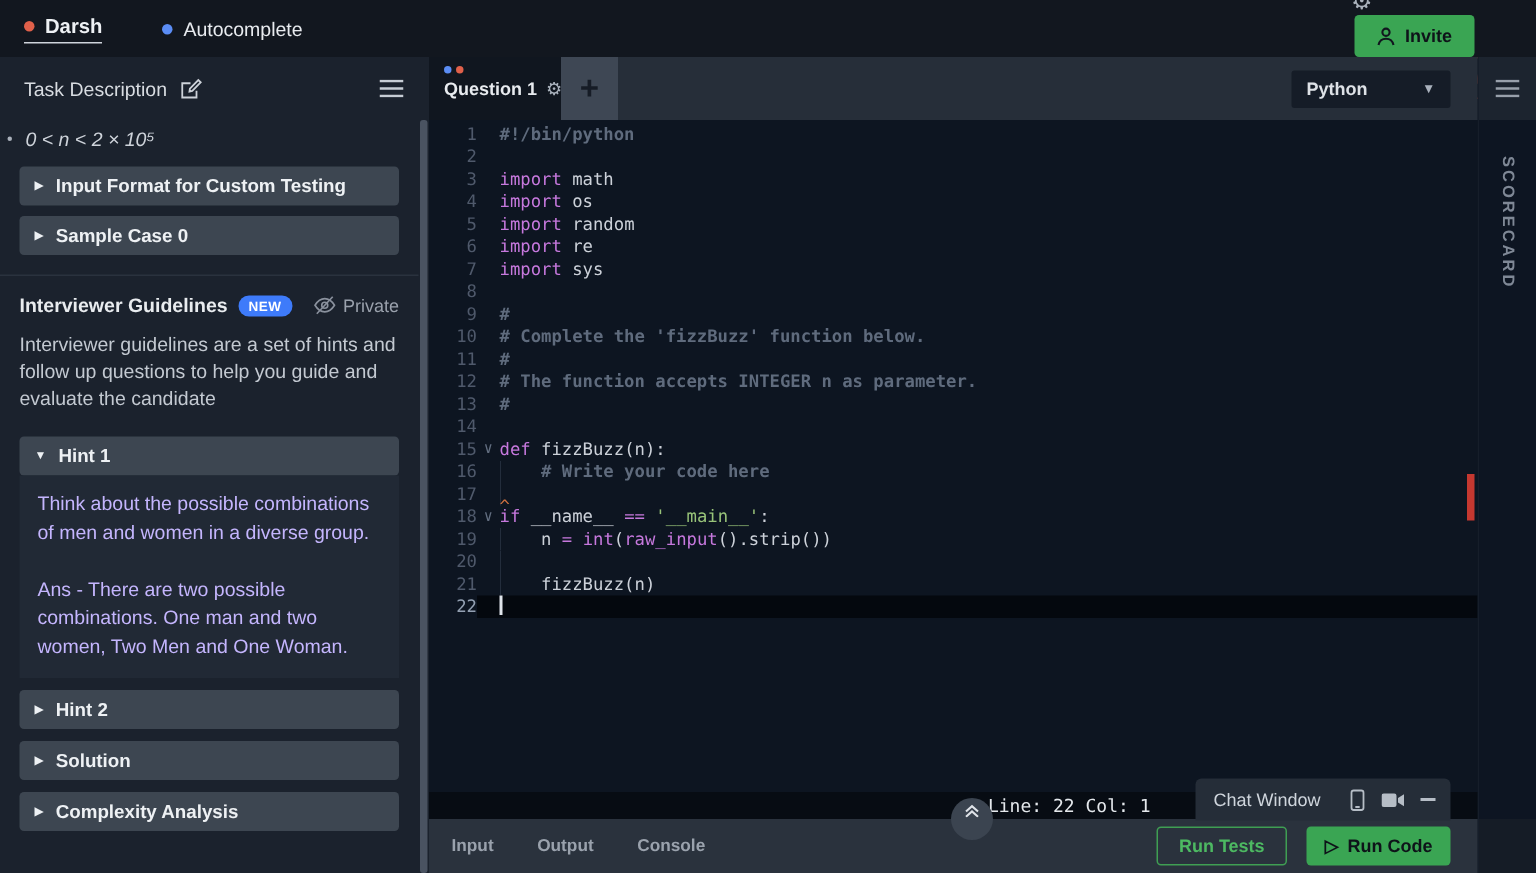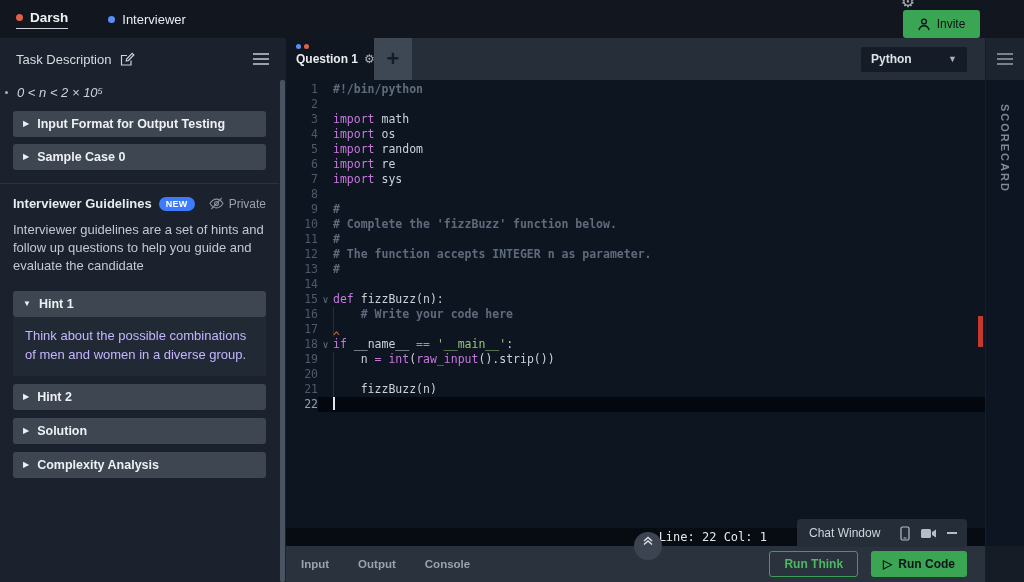--- a/index.html
+++ b/index.html
@@ -16,21 +16,21 @@
   .logo{display:flex;align-items:center;gap:7px;border-bottom:1px solid #cfd4db;padding-bottom:3px;cursor:pointer;}
   .logo .dot{width:7px;height:7px;border-radius:50%;background:var(--dot-salmon);}
   .logo span{color:#eef1f4;font-size:13.5px;font-weight:bold;}
   .participant{display:flex;align-items:center;gap:7px;margin-left:40px;}
   .participant .dot{width:7px;height:7px;border-radius:50%;background:var(--dot-blue);}
   .participant span{color:#e8ebef;font-size:13px;}
   .topbar-right{margin-left:auto;display:flex;align-items:flex-start;flex-direction:column;}
   .ac-label{color:#e8ebef;font-size:12px;font-weight:bold;}
   .ac-dot{width:8px;height:8px;border-radius:50%;background:var(--dot-green);margin-left:11px;}
   .gear{color:#a9b1bb;font-size:16px;margin-left:12px;cursor:pointer;line-height:1;}
-  .btn-invite{margin-left:14px;background:var(--accent-green);border:none;border-radius:3px;height:28px;padding:12px 15px;display:flex;align-items:center;gap:7px;color:#0e1319;font-size:12px;font-weight:normal;cursor:pointer;font-family:inherit;}
+  .btn-invite{margin-left:14px;background:var(--accent-green);border:none;border-radius:3px;height:28px;padding:12px 15px;display:flex;align-items:center;gap:7px;color:#0e1319;font-size:12px;font-weight:bold;cursor:pointer;font-family:inherit;}
   .btn-end{margin-left:12px;background:transparent;border:1px solid var(--end-orange);border-radius:3px;height:28px;padding:0 13px;color:var(--end-orange);font-size:12px;font-weight:bold;cursor:pointer;font-family:inherit;}
 
   .app-body{display:flex;height:544px;}
 
   
   .sidebar{width:286px;flex-shrink:0;background:#1b222d;position:relative;}
   .sb-scrollbar{position:absolute;right:1px;top:42px;bottom:0;width:5px;background:#4a5361;border-radius:2px;}
   .sb-header{height:42px;display:flex;align-items:center;padding:0 17px 0 16px;}
   .sb-header .title{color:#d8dce1;font-size:13px;}
   .sb-header .edit{margin-left:9px;cursor:pointer;display:flex;}
@@ -117,21 +117,21 @@
 
 <div class="app">
 
   <div class="topbar">
     <div class="logo">
       <i class="dot"></i>
       <span>Darsh</span>
     </div>
     <div class="participant">
       <i class="dot"></i>
-      <span>Interviewer</span>
+      <span>Autocomplete</span>
     </div>
     <div class="topbar-right">
       <span class="ac-label">Autocomplete Ready</span>
       <i class="ac-dot"></i>
       <span class="gear">⚙</span>
       <button class="btn-invite">
         <svg width="12" height="13" viewBox="0 0 12 13" fill="none" stroke="#11161e" stroke-width="1.4">
             <circle cx="6" cy="3.5" r="2.4"></circle>
             <path d="M1 12c.6-2.8 2.4-4.2 5-4.2s4.4 1.4 5 4.2"></path>
           </svg>
@@ -160,21 +160,21 @@
             </svg>
         </span>
       </div>
       <div class="sb-content">
         <div class="constraint">
           <i class="b"></i>
           <span>0 &lt; n &lt; 2 × 10⁵</span>
         </div>
         <div class="acc">
           <span class="ar">▶</span>
-          <span class="lbl">Input Format for Output Testing</span>
+          <span class="lbl">Input Format for Custom Testing</span>
         </div>
         <div class="acc">
           <span class="ar">▶</span>
           <span class="lbl">Sample Case 0</span>
         </div>
         <div class="sb-divider"></div>
         <div class="ig-row">
           <span class="ig-title">Interviewer Guidelines</span>
           <span class="badge-new">NEW</span>
           <span class="ig-private">
@@ -186,20 +186,21 @@
             <span>Private</span>
           </span>
         </div>
         <p class="ig-desc">Interviewer guidelines are a set of hints and follow up questions to help you guide and evaluate the candidate</p>
         <div class="acc hint-open">
           <span class="ar">▼</span>
           <span class="lbl">Hint 1</span>
         </div>
         <div class="hint-body">
           <p>Think about the possible combinations of men and women in a diverse group.</p>
+          <p>Ans - There are two possible combinations. One man and two women, Two Men and One Woman.</p>
         </div>
         <div class="acc-list">
           <div class="acc">
             <span class="ar">▶</span>
             <span class="lbl">Hint 2</span>
           </div>
           <div class="acc">
             <span class="ar">▶</span>
             <span class="lbl">Solution</span>
           </div>
@@ -359,21 +360,21 @@
         <span class="bb-tab">Output</span>
         <span class="bb-tab">Console</span>
         <div class="notch">
           <svg width="10" height="9" viewBox="0 0 10 9" fill="none" stroke="#dfe3e8" stroke-width="1.4">
               <path d="M1 5l4-3.5L9 5"></path>
               <path d="M1 8.5 5 5l4 3.5"></path>
             </svg>
         </div>
         <div class="bb-actions">
           <button class="btn-runtests">
-            <span>Run Think</span>
+            <span>Run Tests</span>
           </button>
           <button class="btn-runcode">
             <span class="play">▷</span>
             <span>Run Code</span>
           </button>
         </div>
       </div>
     </div>
 
     <div class="right-strip">

